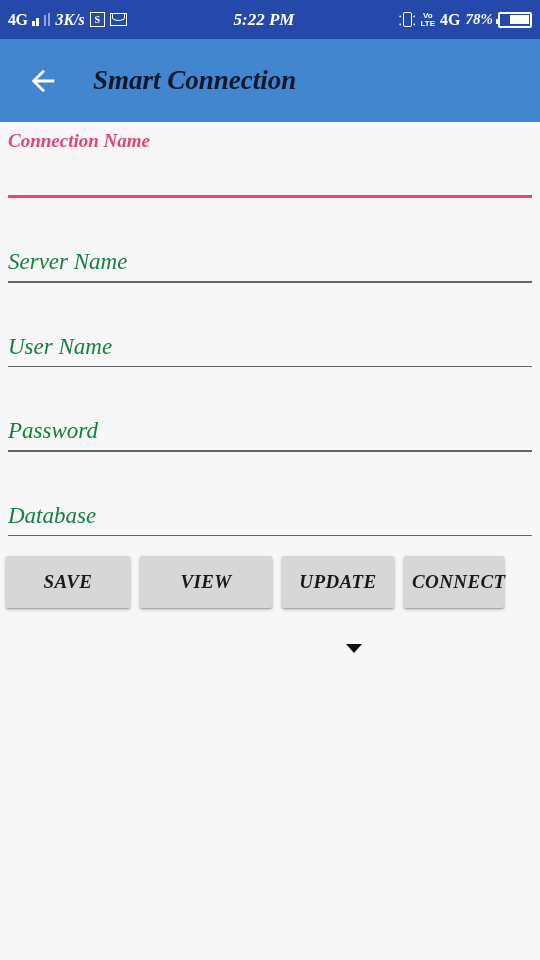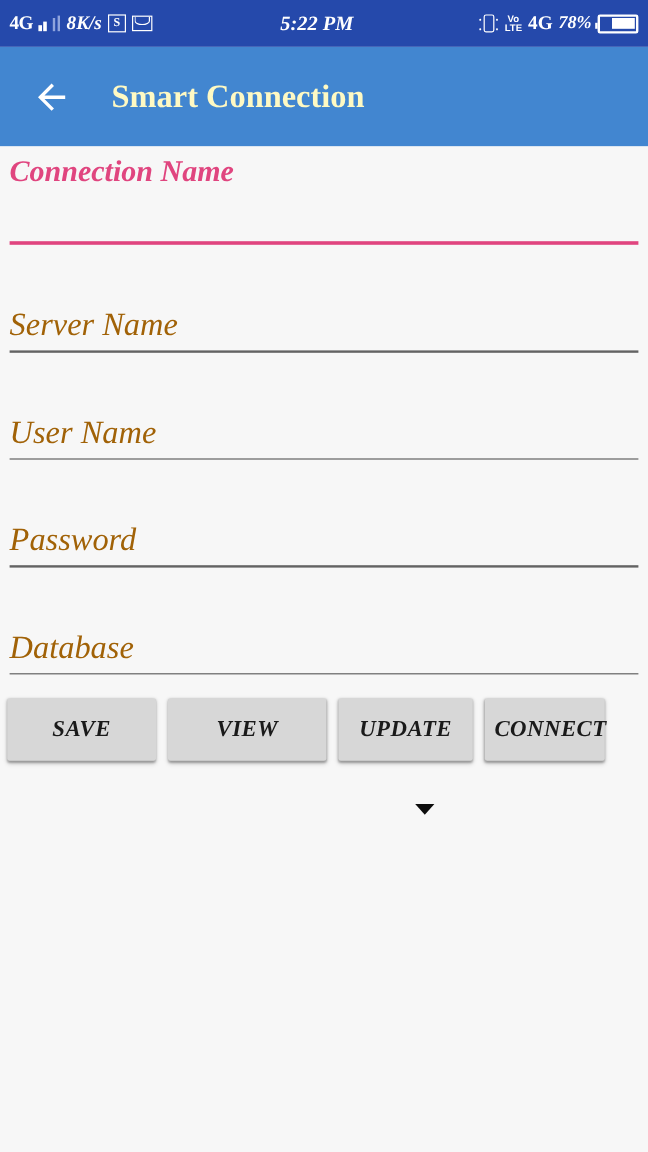--- a/index.html
+++ b/index.html
@@ -178,63 +178,64 @@
     box-sizing: border-box;
   }
   .back-btn {
     width: 34px;
     height: 34px;
     position: relative;
     cursor: pointer;
     flex: none;
   }
   .app-title {
-    color: #fef9c3;
+    color: #0f172a;
     font-size: 27px;
     font-weight: bold;
+    font-style: italic;
     margin-left: 33px;
     font-family: "Liberation Serif", serif;
     white-space: nowrap;
   }
 
   
   .content {
     padding: 0;
     background: #f7f7f7;
     height: calc(960px - 36px - 83px);
     position: relative;
   }
   .field {
     margin: 0 8px;
     position: relative;
   }
   .field .float-label {
-    font-size: 25px;
+    font-size: 19px;
     font-weight: bold;
     font-style: italic;
     color: #e0457f;
     padding-top: 8px;
     font-family: "Liberation Serif", serif;
     display: block;
   }
   .field .input-area {
     height: 43px;
   }
   .field.focused .underline {
     height: 3px;
     background: #e0457f;
   }
   .field .underline {
     height: 1.5px;
     background: #636363;
   }
   .field .placeholder {
-    font-size: 27px;
-    font-style: italic;
-    color: #a16207;
+    font-size: 23px;
+    font-style: italic;
+    color: #15803d;
     font-family: "Liberation Serif", serif;
     display: block;
     padding-top: 18px;
     padding-bottom: 6px;
   }
   .field.plain { margin-top: 33px; }
 
   
   .button-row {
     display: flex;
@@ -290,21 +291,21 @@
   <div class="status-left">
     <span class="net-type">4G</span>
     <span class="signal-bars">
         <i></i>
         <i></i>
       </span>
     <span class="signal-bars faded">
         <i></i>
         <i></i>
       </span>
-    <span class="speed">8K/s</span>
+    <span class="speed">3K/s</span>
     <span class="box-icon">S</span>
     <span class="mail-icon"></span>
   </div>
 
   <div class="clock">5:22 PM</div>
 
   <div class="status-right">
     <span class="vibrate-icon">
       <span>⁚</span>
         <span class="ph"></span>

